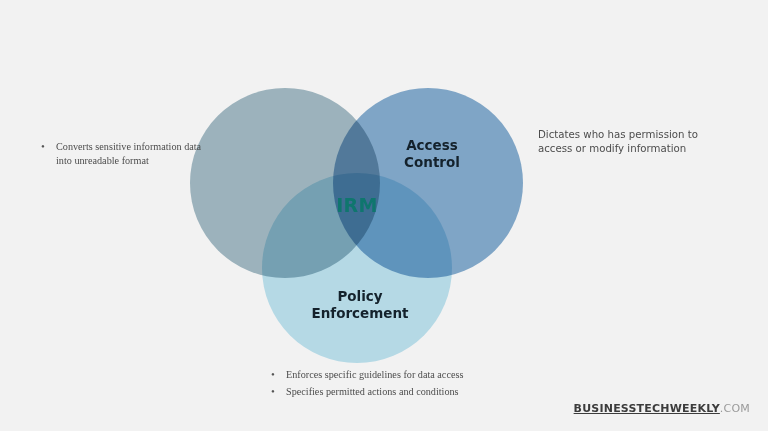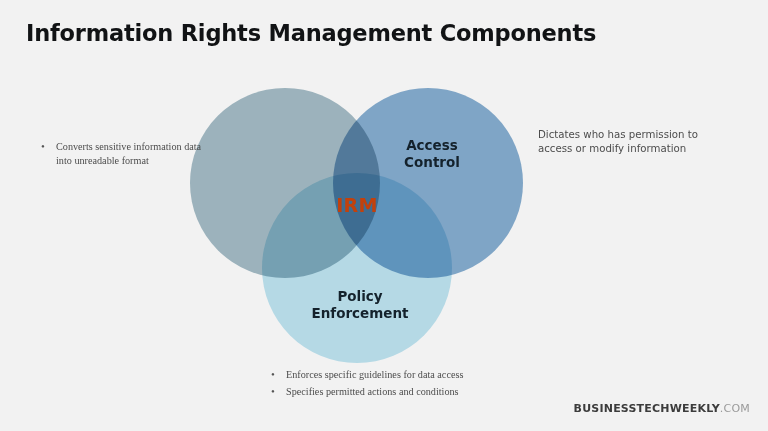--- a/index.html
+++ b/index.html
@@ -76,21 +76,21 @@
     left: 100px;
     top: 206px;
     width: 150px;
   }
   .label-center {
     left: 112px;
     top: 111px;
     width: 120px;
     font-size: 19px;
     font-weight: bold;
-    color: #c2410c;
+    color: #0f766e;
     letter-spacing: 0.3px;
   }
 
   
   .note {
     position: absolute;
     color: #4c4c4c;
     font-size: 10.2px;
     line-height: 1.42;
   }
@@ -137,32 +137,32 @@
     position: absolute;
     right: 18px;
     bottom: 16px;
     font-size: 11px;
     letter-spacing: 0.2px;
     white-space: nowrap;
   }
   .brand-main {
     font-weight: bold;
     color: #3c3c3c;
+    text-decoration: underline;
   }
   .brand-tld {
     font-weight: normal;
     color: #9b9b9b;
   }
 </style>
 </head>
 <body>
 
 <div class="slide">
 
-  <div class="page-title">Information Rights Management Components</div>
 
   <div class="venn-wrap">
     <svg class="venn-svg" viewBox="0 0 345 290">
       <g style="mix-blend-mode:multiply">
         <circle cx="100" cy="101" r="95" fill="#a4bcc6" style="mix-blend-mode:multiply"></circle>
         <circle cx="243" cy="101" r="95" fill="#86aed1" style="mix-blend-mode:multiply"></circle>
         <circle cx="172" cy="186" r="95" fill="#bfe5f2" style="mix-blend-mode:multiply"></circle>
       </g>
     </svg>
 

